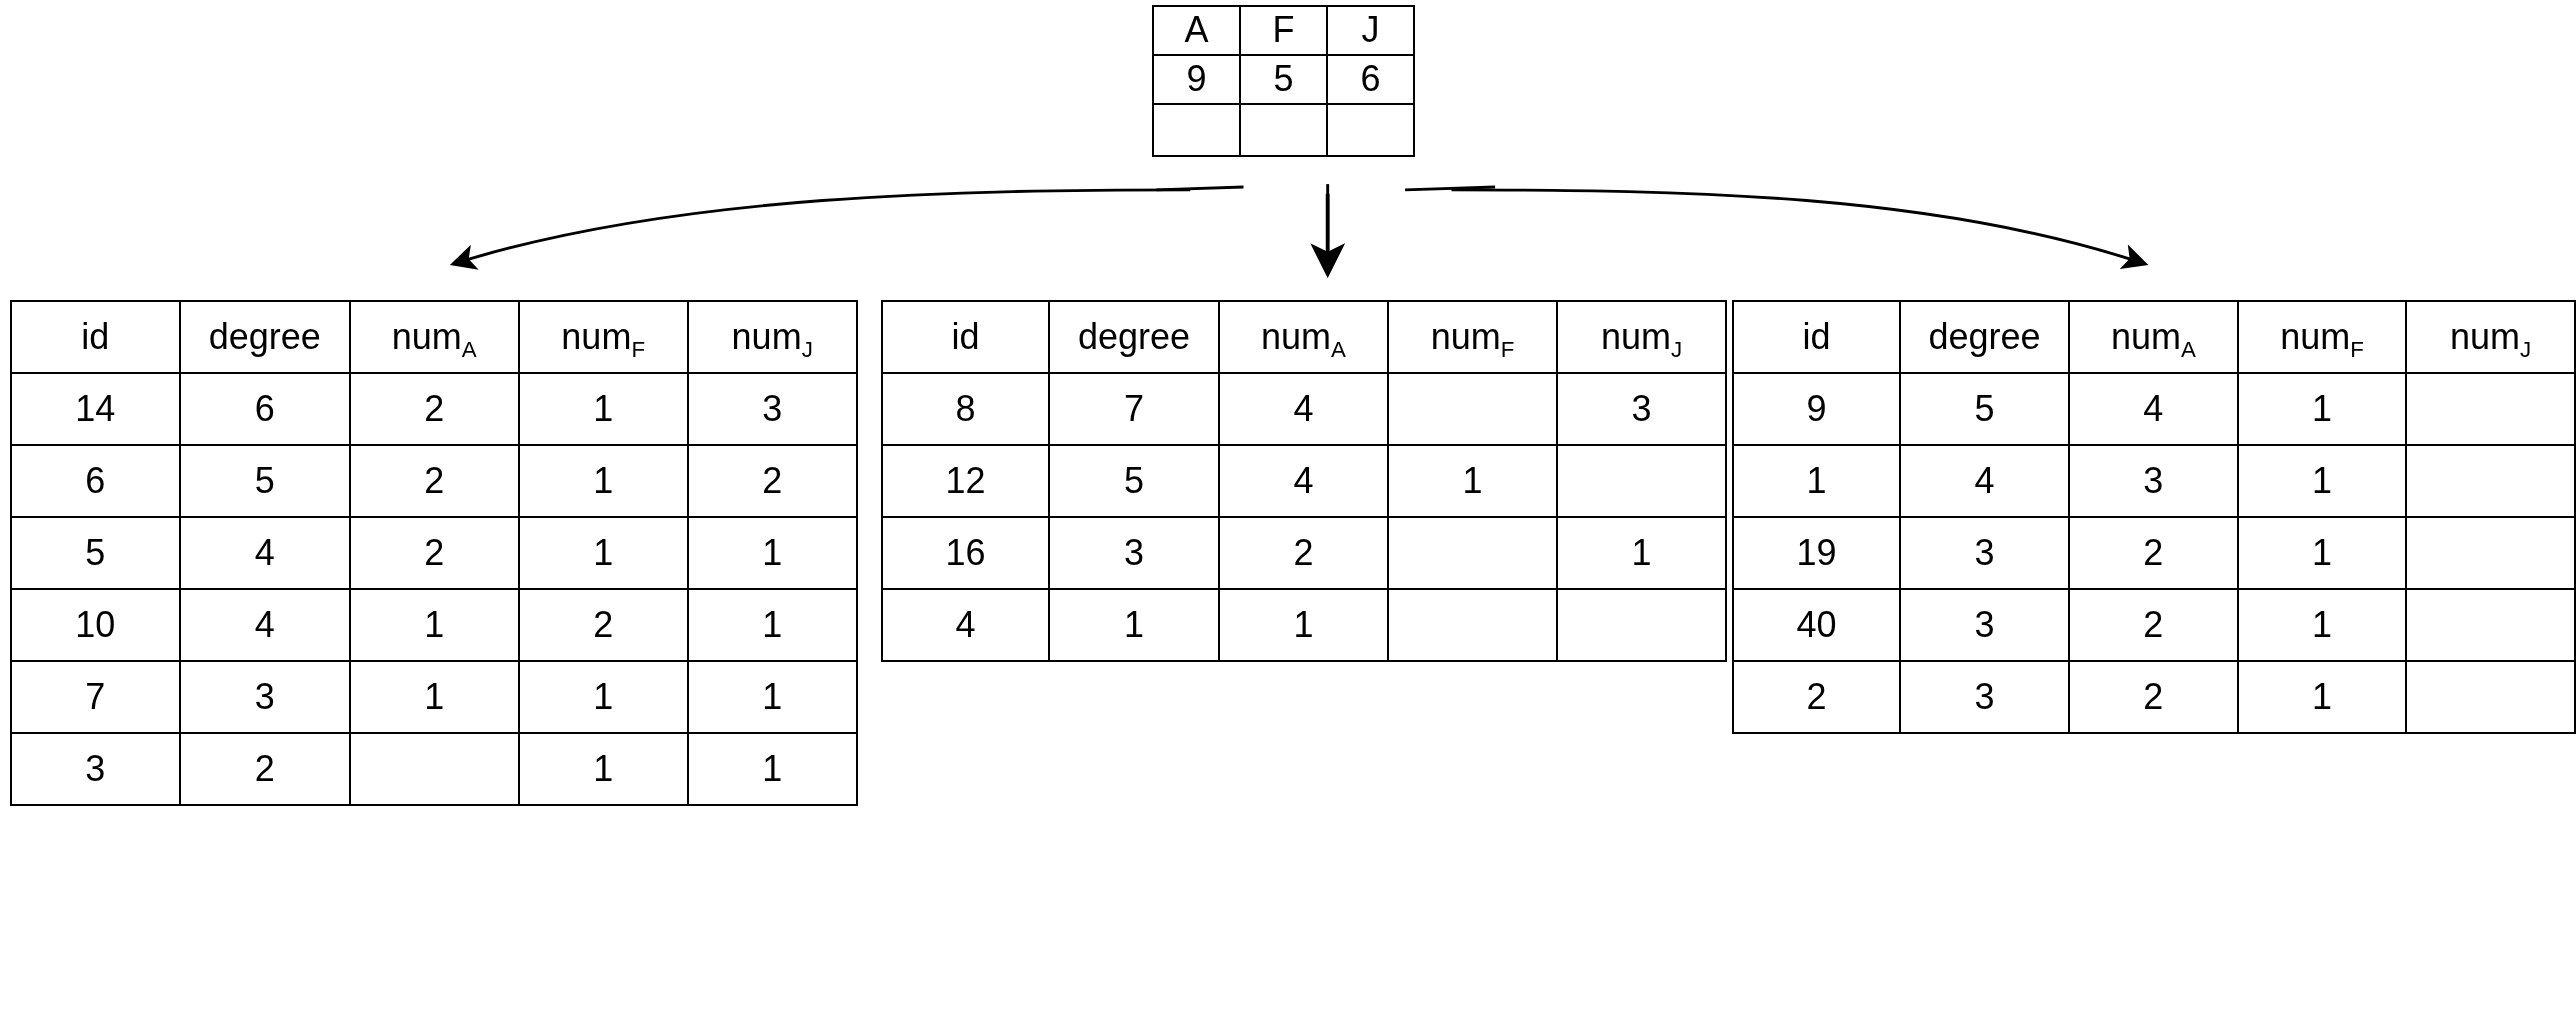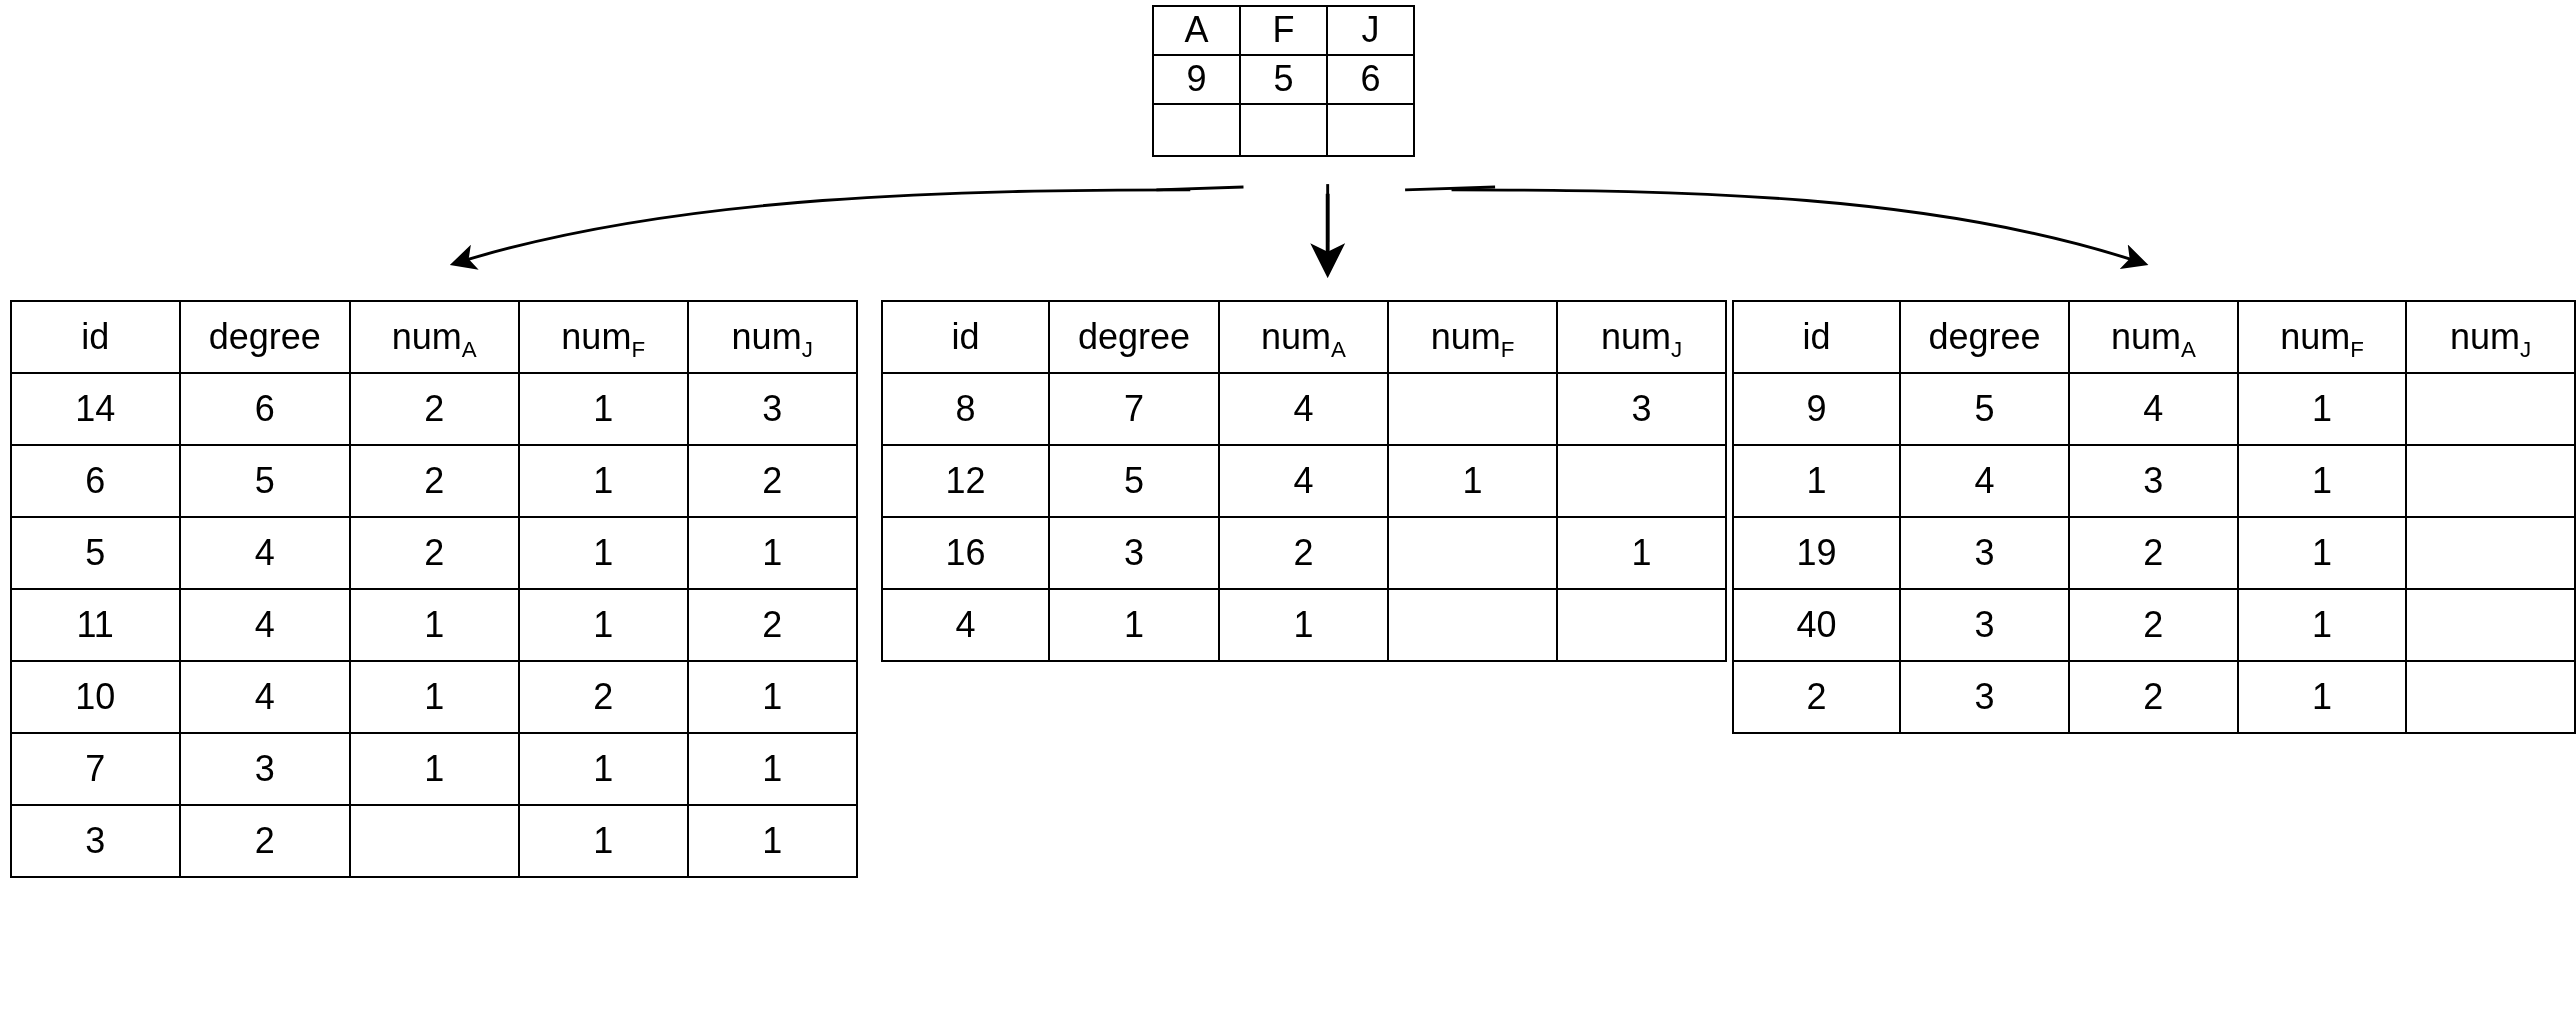--- a/index.html
+++ b/index.html
@@ -157,27 +157,20 @@
         <td>2</td>
       </tr>
       <tr>
         <td>5</td>
         <td>4</td>
         <td>2</td>
         <td>1</td>
         <td>1</td>
       </tr>
       <tr>
-        <td>11</td>
-        <td>4</td>
-        <td>1</td>
-        <td>1</td>
-        <td>2</td>
-      </tr>
-      <tr>
         <td>10</td>
         <td>4</td>
         <td>1</td>
         <td>2</td>
         <td>1</td>
       </tr>
       <tr>
         <td>7</td>
         <td>3</td>
         <td>1</td>

